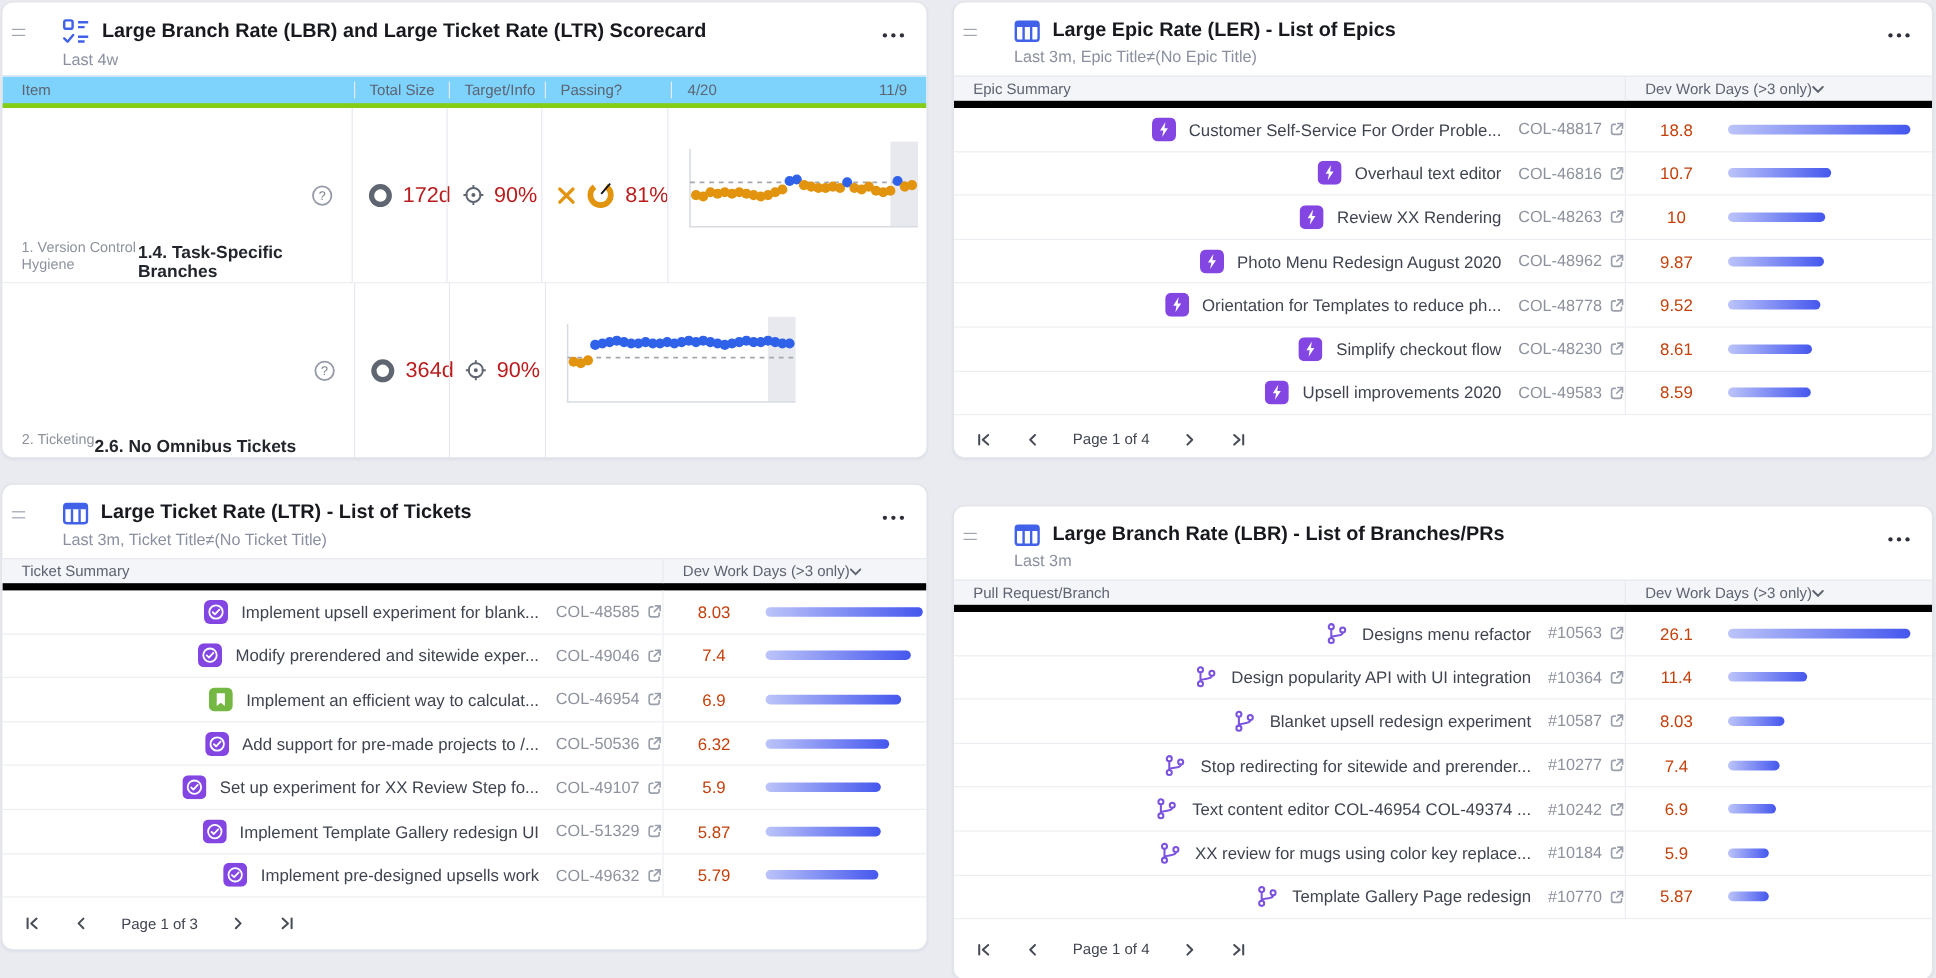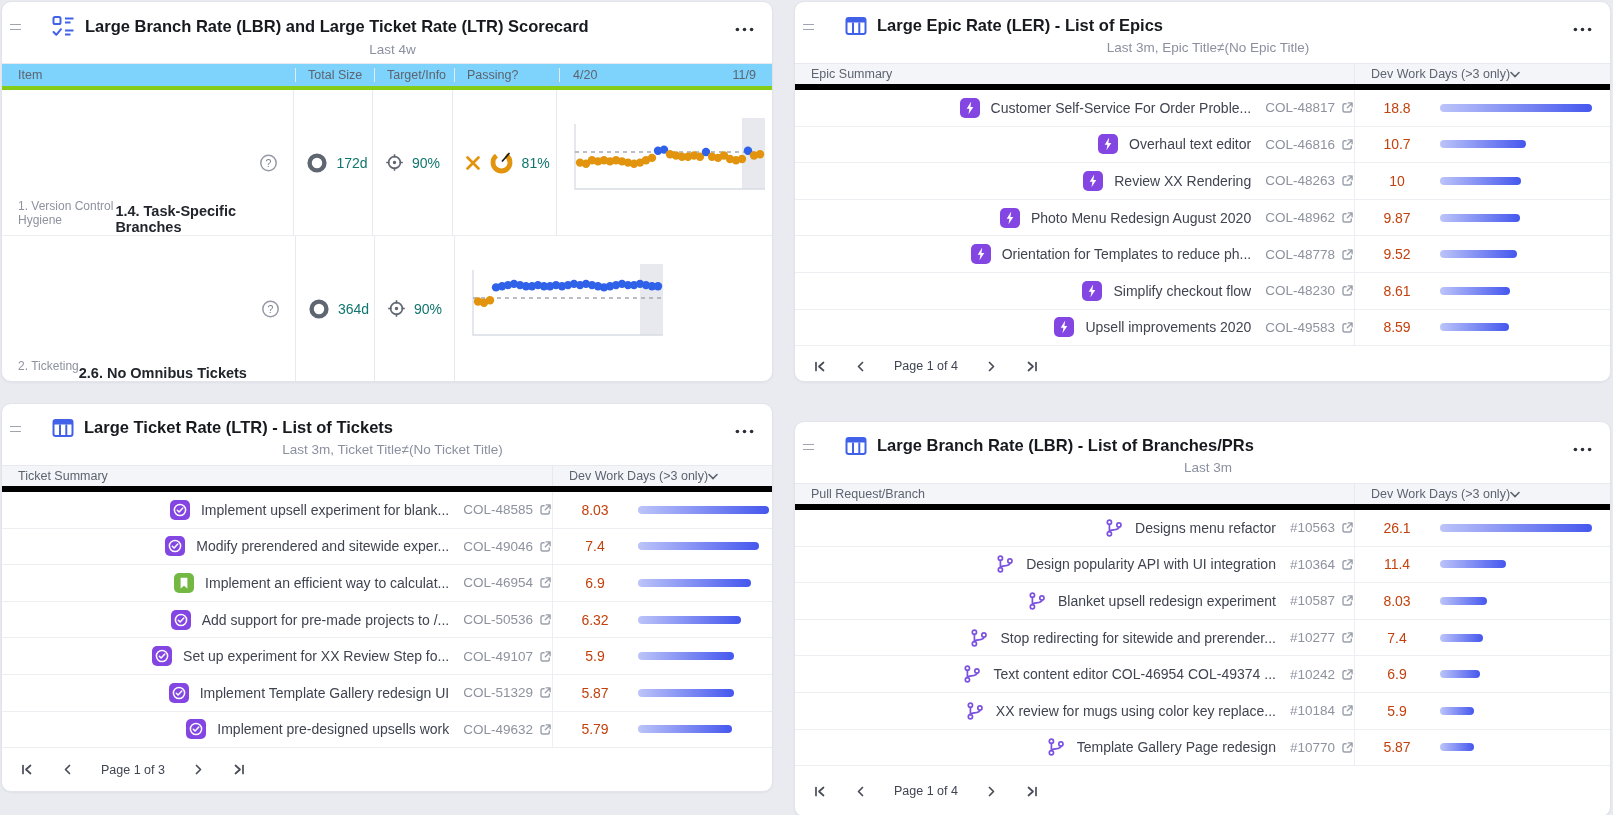--- a/index.html
+++ b/index.html
@@ -22,21 +22,21 @@
   #card-branches  { left:794px;top:421px; width:817px; height:396px; --valw:256px; --barw:152px; }
 
   
   .card-header { display:flex; align-items:flex-start; padding:13px 16px 0 8px; height:61px; flex:0 0 61px; }
   .drag-handle { width:13px; margin-top:9px; margin-right:29px; display:flex; flex-direction:column; gap:3.5px; cursor:grab; }
   .drag-handle i { display:block; width:11px; border-top:1.7px solid #9fa4b0; }
   .header-main { flex:1; min-width:0; }
   .title-row { display:flex; align-items:center; gap:9px; }
   .card-icon { display:flex; flex:0 0 auto; }
   .card-title { margin:1px; font-size:16.5px; font-weight:700; color:#17191f; white-space:nowrap; }
-  .card-subtitle { font-size:13.5px; color:#8b90a0; margin-top:4px;text-align:center; }
+  .card-subtitle { font-size:13.5px; color:#8b90a0; margin-top:4px; }
   .menu-btn { border:none; background:none; padding:8px 2px; margin-top:4px; cursor:pointer; display:flex; }
 
   
   .list-head { display:flex; align-items:stretch; height:27px; flex:0 0 27px; background:#f4f5f9;
                border-top:1px solid #e7e9ef; border-bottom:6px solid #000000;
                font-size:12.5px; color:#5d6370; }
   .list-head .col-summary { flex:1; display:flex; align-items:center; padding-left:16px; }
   .list-head .col-value { width:var(--valw); display:flex; align-items:center; gap:0;
                           padding-left:16px; border-left:1px solid #e7e9ef; cursor:pointer; }
   .list-rows { flex:0 0 auto; }
@@ -68,21 +68,21 @@
   .col-pass   { width:105px; padding-left:12px; border-left:1px solid #e7e9ef; }
   .col-chart  { flex:1; border-left:1px solid #e7e9ef; }
   .sc-dates { display:flex; justify-content:space-between; align-items:center; padding:0 16px 0 13px; }
   .sc-row { display:flex; align-items:stretch; height:146px; border-bottom:1px solid #eceef2; }
   .sc-row > div { display:flex; align-items:center; }
   .sc-row .col-item { flex-direction:row; align-items:flex-end; justify-content:center; position:relative; padding-right:48px; }
   .sc-cat  { font-size:12px; color:#8d929e; margin-bottom:8px; }
   .sc-name { font-size:14.5px; font-weight:700; color:#22252c; }
   .q-icon { position:absolute; right:15px; top:50%; transform:translateY(-50%); display:flex; cursor:pointer; }
   .sc-row .col-size, .sc-row .col-target, .sc-row .col-pass { gap:8px; }
-  .sc-val { font-size:14px; color:#0f766e; }
+  .sc-val { font-size:18px; color:#b91c1c; }
   .pass-icon, .gauge-icon, .ring-icon, .target-icon { display:flex; }
   .col-chart svg { display:block; }
 </style>
 </head>
 <body>
 
 <div>
 
   <section class="card" id="card-scorecard">
     <header class="card-header">

